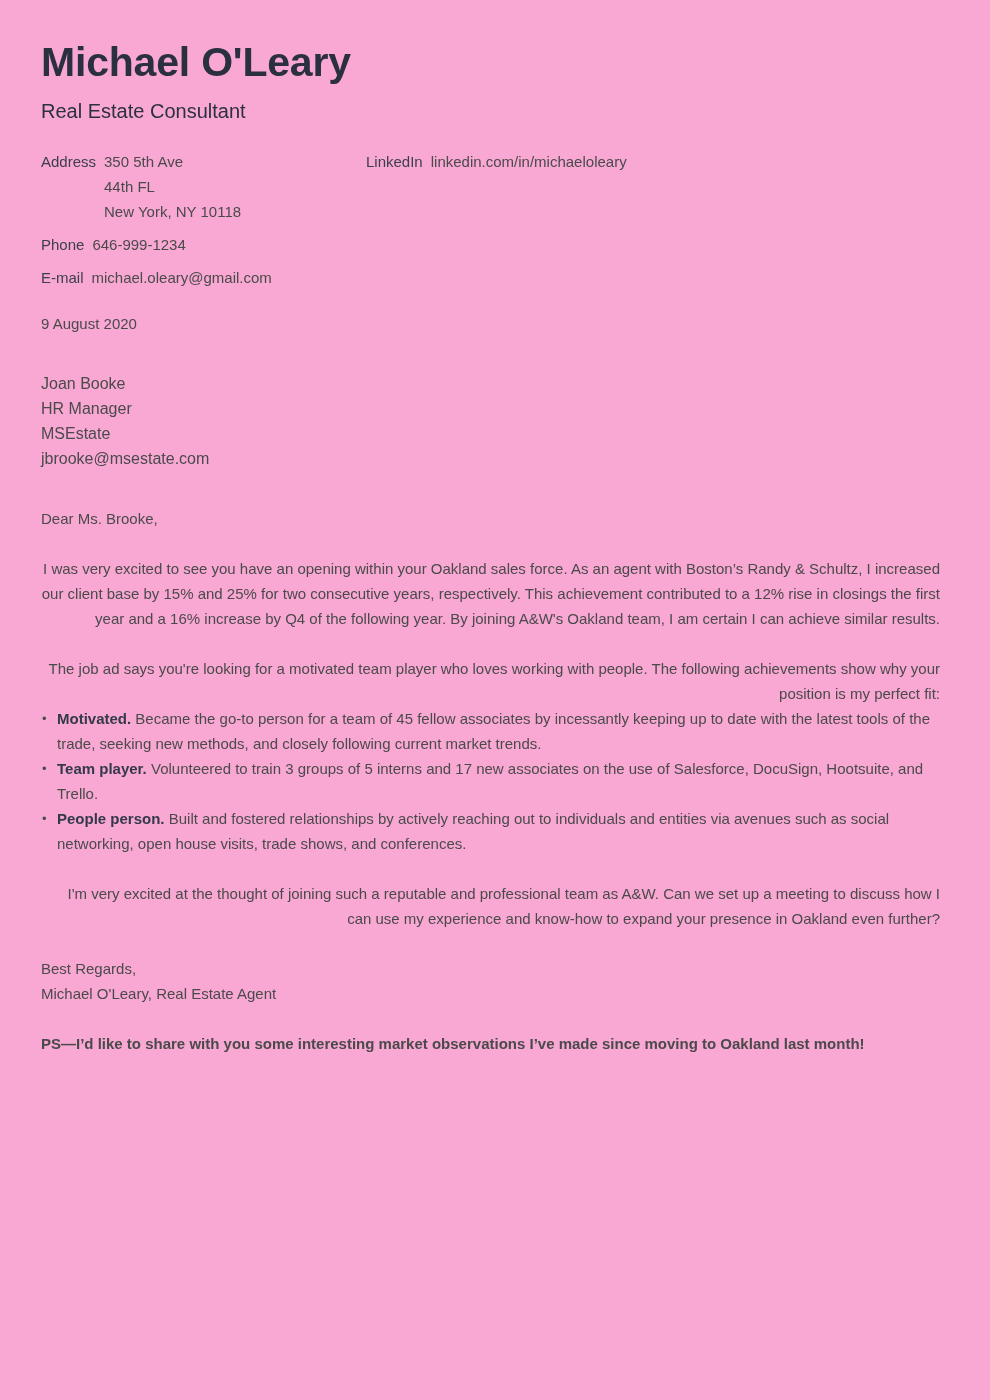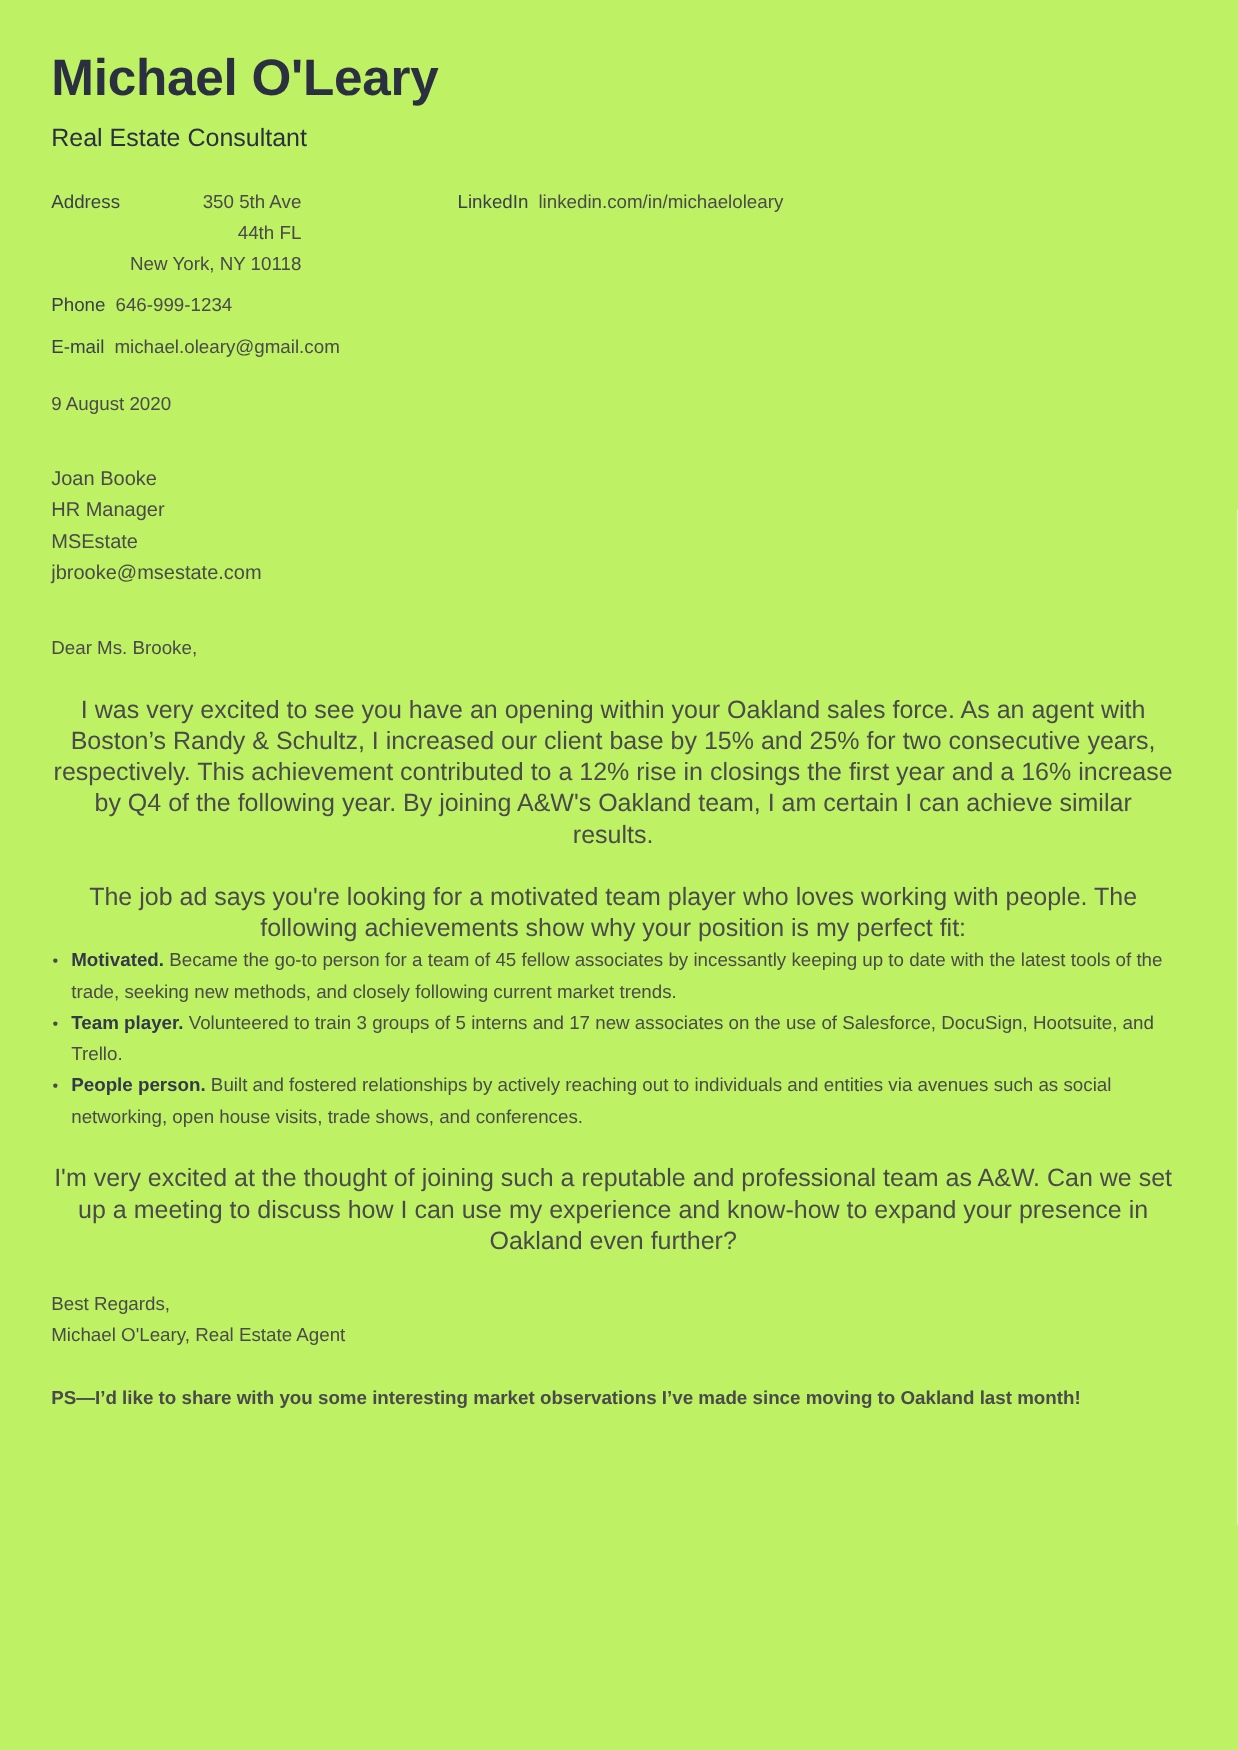--- a/index.html
+++ b/index.html
@@ -13,21 +13,21 @@
     font-family: "Liberation Sans", sans-serif;
     color: #444444;
     -webkit-font-smoothing: antialiased;
   }
   .page {
     width: 990px;
     height: 1400px;
     box-sizing: border-box;
     padding: 40px 50px 0 40px;
     position: relative;
-    background: #bef264;
+    background: #f9a8d4;
   }
 
   
   .name {
     font-size: 41px;
     font-weight: bold;
     color: #2b3040;
     letter-spacing: -0.2px;
     line-height: 1.1;
     margin: 0 0 0 1px;
@@ -66,21 +66,20 @@
     margin-bottom: 8px;
   }
   .contact-label {
     font-weight: normal;
     color: #3a3f4a;
     white-space: nowrap;
     margin-right: 8px;
   }
   .contact-value {
     color: #4a4a4a;
-    align-items: flex-end;
   }
   .addr-lines {
     display: flex;
     flex-direction: column;
   }
   .addr-lines span {
     line-height: 25px;
   }
 
   
@@ -98,25 +97,25 @@
     line-height: 25px;
     color: #4a4a4a;
   }
   .salutation {
     font-size: 15px;
     line-height: 25px;
     color: #4a4a4a;
     margin: 35px 0 0 1px;
   }
   .para {
-    font-size: 20px;
+    font-size: 15px;
     line-height: 25px;
     color: #4a4a4a;
     margin: 25px 0 0 1px;
-    text-align: center;
+    text-align: right;
     max-width: 902px;
   }
 
   ul.achievements {
     list-style: none;
     margin: 0 0 0 1px;
     padding: 0;
     max-width: 902px;
   }
   ul.achievements li {

